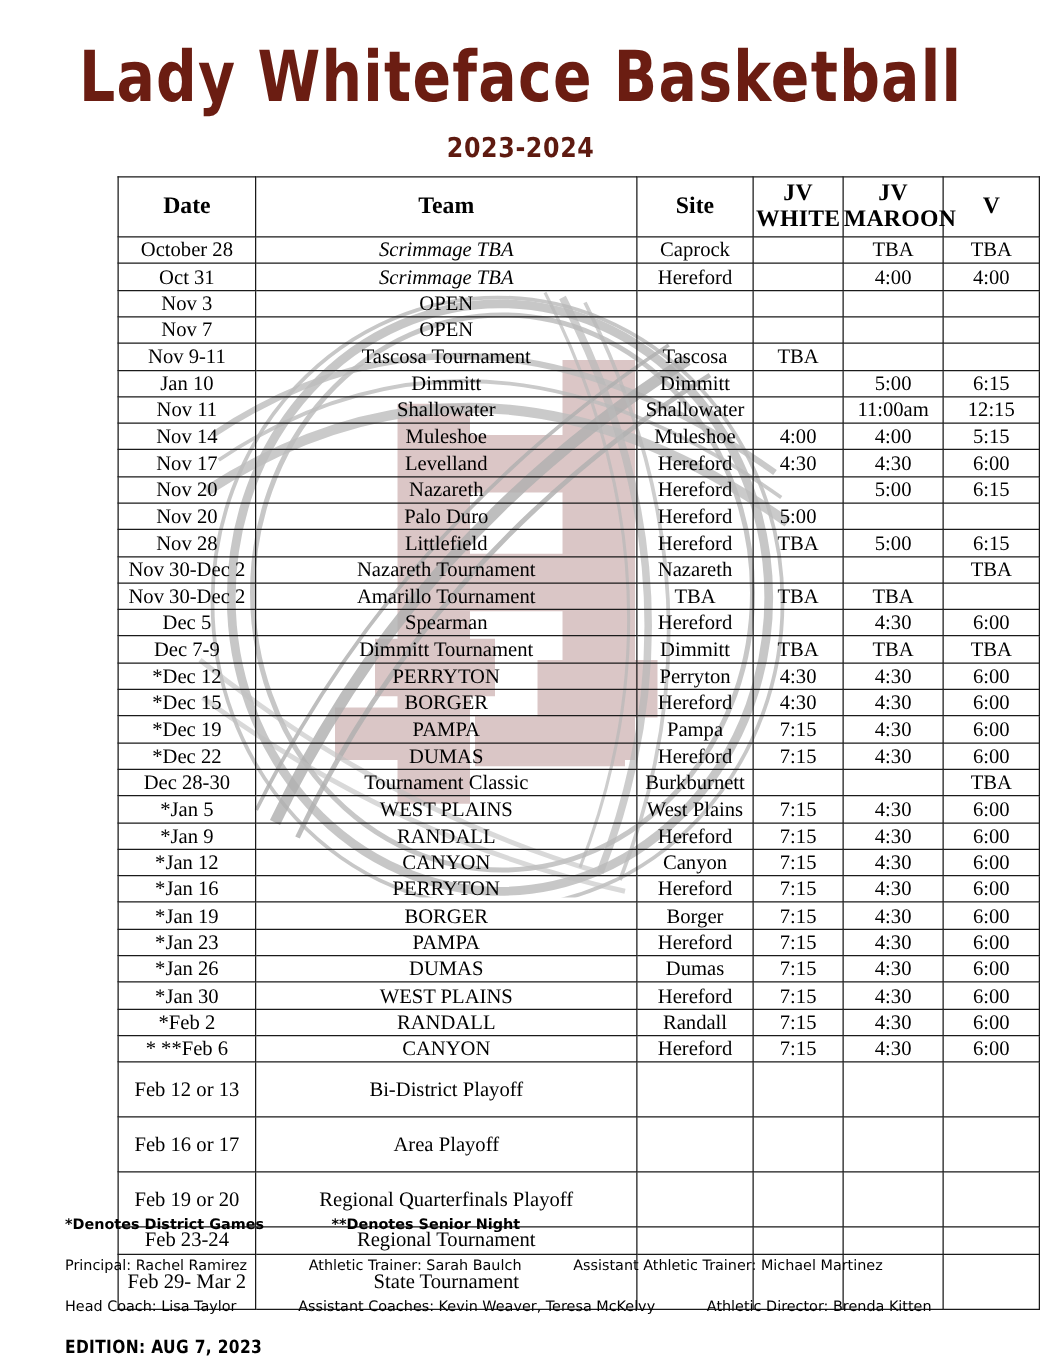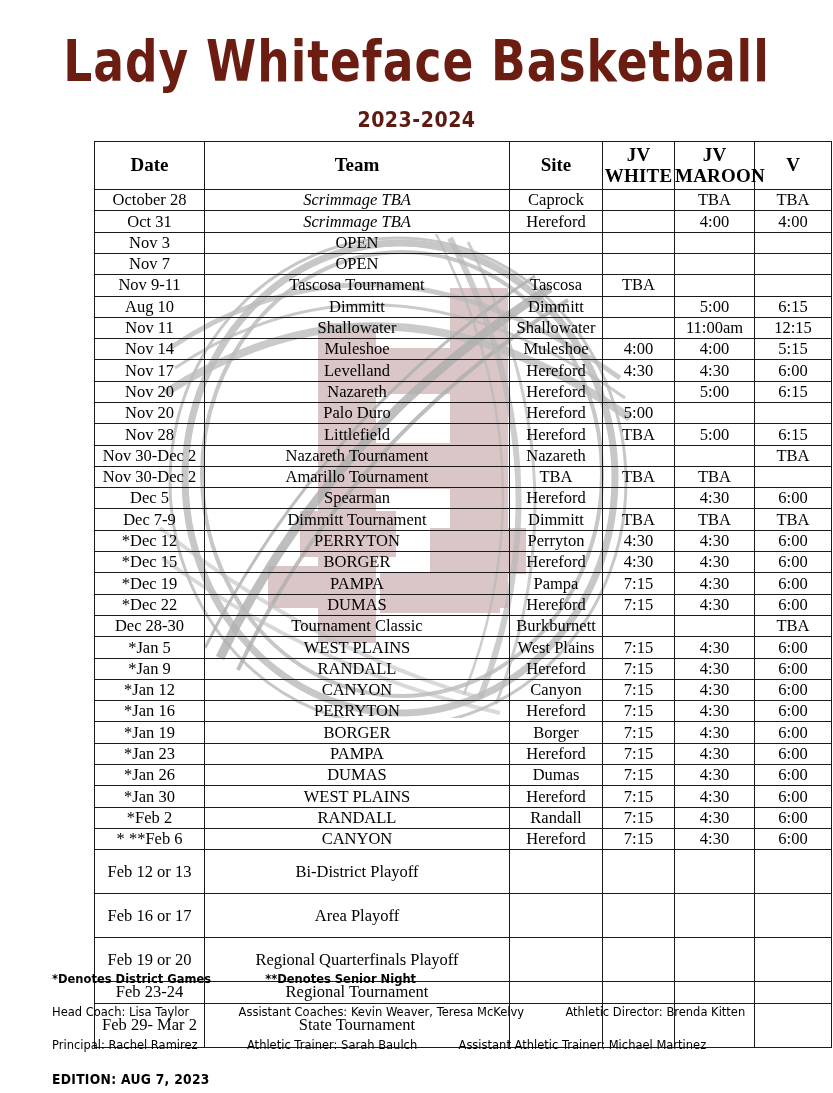--- a/index.html
+++ b/index.html
@@ -251,21 +251,21 @@
         </tr>
         <tr class="row">
           <td class="cell">Nov 9-11</td>
           <td class="cell">Tascosa Tournament</td>
           <td class="cell">Tascosa</td>
           <td class="cell">TBA</td>
           <td class="cell"></td>
           <td class="cell"></td>
         </tr>
         <tr class="row">
-          <td class="cell">Aug 10</td>
+          <td class="cell">Jan 10</td>
           <td class="cell">Dimmitt</td>
           <td class="cell">Dimmitt</td>
           <td class="cell"></td>
           <td class="cell">5:00</td>
           <td class="cell">6:15</td>
         </tr>
         <tr class="row">
           <td class="cell">Nov 11</td>
           <td class="cell">Shallowater</td>
           <td class="cell tiny">Shallowater</td>
@@ -507,29 +507,29 @@
         </tr>
       </tbody>
   </table>
 </div>
 
 <div class="footer">
   <div class="denotes-line">
     <span>*Denotes District Games</span>
     <span class="gap"></span>
     <span>**Denotes Senior Night</span>
+  </div>
+  <div class="staff-line">
+    <span>Principal:  Rachel Ramirez</span>
+    <span class="gap-lg"></span>
+    <span>Athletic Trainer:  Sarah Baulch</span>
+    <span class="gap-md"></span>
+    <span>Assistant Athletic Trainer:  Michael Martinez</span>
   </div>
   <div class="staff-line">
     <span>Head Coach: Lisa Taylor</span>
     <span class="gap-lg"></span>
     <span>Assistant Coaches: Kevin Weaver, Teresa McKelvy</span>
     <span class="gap-md"></span>
     <span>Athletic Director: Brenda Kitten</span>
   </div>
-  <div class="staff-line">
-    <span>Principal:  Rachel Ramirez</span>
-    <span class="gap-lg"></span>
-    <span>Athletic Trainer:  Sarah Baulch</span>
-    <span class="gap-md"></span>
-    <span>Assistant Athletic Trainer:  Michael Martinez</span>
-  </div>
   <div class="edition-line">EDITION:  AUG 7, 2023</div>
 </div>
 
 </body></html>

